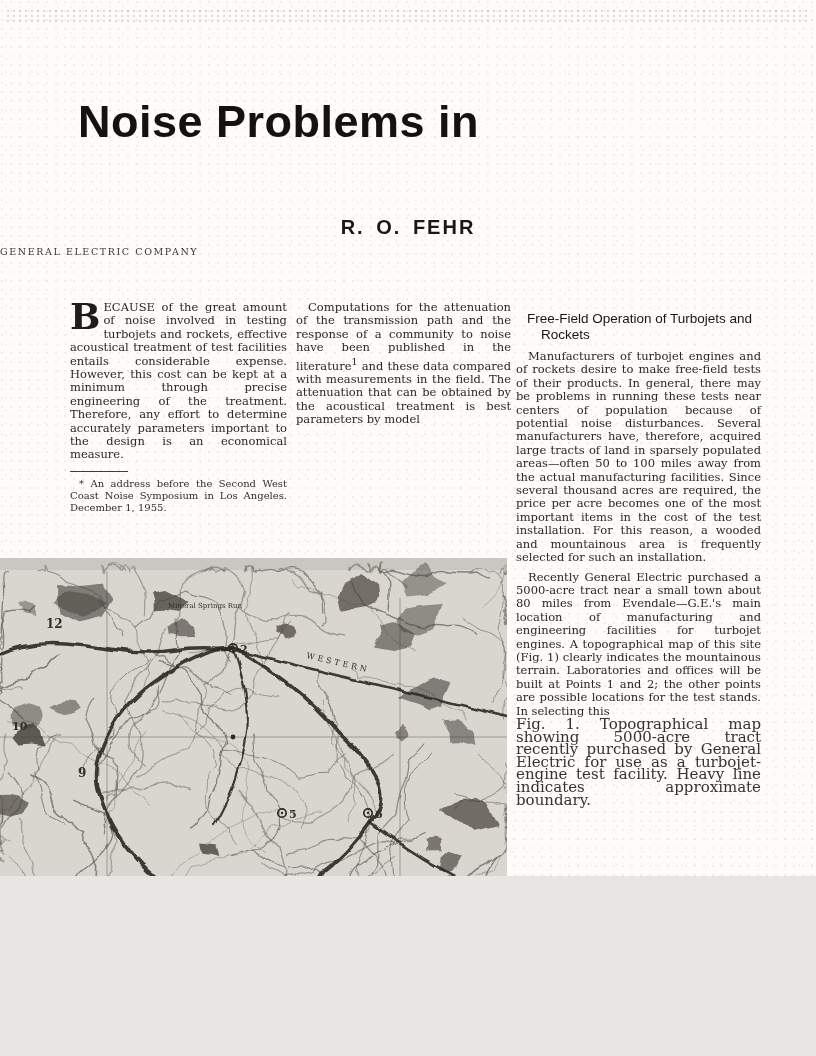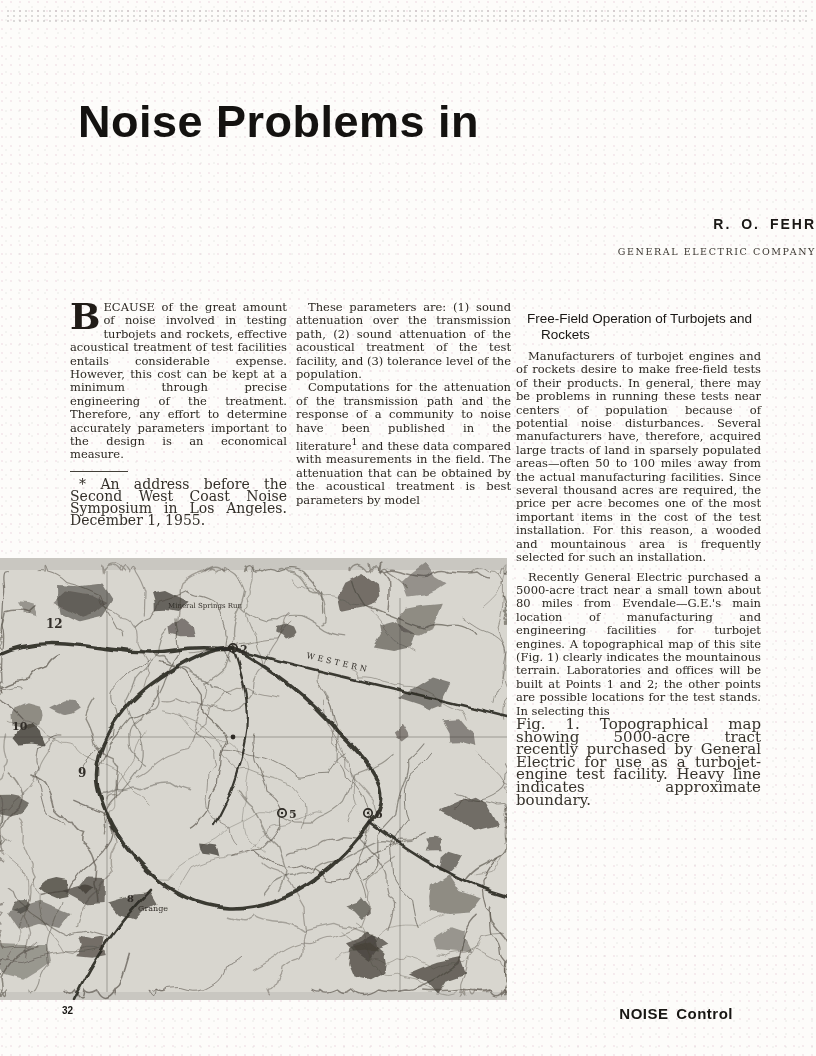--- a/index.html
+++ b/index.html
@@ -1,57 +1,57 @@
 <!DOCTYPE html>
 <html><head>
 <meta charset="utf-8">
 <style>
   html,body{margin:0;padding:0;background:#e8e6e2;}
   .page{
-    position:relative;width:816px;height:1056px;margin:0 auto;
+    position:relative;width:816px;height:876px;margin:0 auto;
     background:#fdfcfa;overflow:hidden;
     background-image:
       radial-gradient(circle at 2px 2px, rgba(214,160,185,.20) .7px, transparent 1.1px),
       radial-gradient(circle at 6px 7px, rgba(150,158,150,.13) .6px, transparent 1px);
     background-size:9px 9px,13px 13px;
     font-family:"DejaVu Serif",serif;color:#2a2620;
   }
   .top-band{
     position:absolute;left:6px;right:6px;top:9px;height:14px;opacity:.45;
     background-image:radial-gradient(circle at 2px 2px, rgba(120,115,118,.55) .8px, transparent 1.1px);
     background-size:6px 5px;
   }
   .title{
     position:absolute;left:78px;top:62px;width:700px;
     font-family:"Liberation Sans",sans-serif;font-weight:700;
     font-size:45px;line-height:60px;letter-spacing:.5px;color:#141210;
   }
   .title .line2{display:block;padding-left:54px;}
   .title sup{font-size:22px;vertical-align:18px;margin-left:2px;}
   .author{
-    position:absolute;left:0;top:216px;width:816px;text-align:right;
+    position:absolute;left:0;top:216px;width:816px;text-align:center;
     font-family:"Liberation Sans",sans-serif;font-weight:700;
-    font-size:14px;letter-spacing:2px;color:#1a1815;word-spacing:4px;
+    font-size:20px;letter-spacing:2px;color:#1a1815;word-spacing:4px;
   }
   .affil{
-    position:absolute;left:0;top:246px;width:816px;text-align:right;
+    position:absolute;left:0;top:246px;width:816px;text-align:left;
     font-size:9.5px;letter-spacing:1.6px;color:#3a362f;
   }
   .col{position:absolute;top:301px;font-size:11.5px;line-height:13.4px;text-align:justify;color:#2b2721;}
   .col p{margin:0;}
   .col p.ind{text-indent:12px;}
   .col1{left:70px;width:217px;}
   .col2{left:296px;width:215px;}
   .col3{left:516px;width:245px;}
   .dropcap{
     float:left;font-size:36px;line-height:27px;font-weight:700;
     padding:2px 3px 0 0;color:#201c17;
   }
   .fn-rule{border:0;border-top:1.2px solid #433f38;width:58px;margin:9px 0 6px 0;}
-  .footnote{font-size:14px;line-height:12px;text-align:justify;color:#332f29;}
+  .footnote{font-size:10px;line-height:12px;text-align:justify;color:#332f29;}
   .footnote .fnind{display:inline-block;width:9px;}
   .sec-head{
     font-family:"Liberation Sans",sans-serif;font-weight:400;
     font-size:13.5px;line-height:16px;color:#181613;
     margin:10px 0 7px 11px;padding-left:14px;text-indent:-14px;text-align:left;
   }
   .gap{height:6px;}
   .caption{font-size:15px;line-height:12.6px;text-align:justify;color:#37332c;margin-top:14px;}
   .figure-map{position:absolute;left:0;top:558px;width:507px;height:442px;}
   .figure-map svg{display:block;}
@@ -79,21 +79,20 @@
   <div class="author">R. O. FEHR</div>
   <div class="affil">GENERAL ELECTRIC COMPANY</div>
 
   <div class="col col1">
     <p><span class="dropcap">B</span><span>ECAUSE of the great amount of noise involved in testing turbojets and rockets, effective acoustical treatment of test facilities entails considerable expense. However, this cost can be kept at a minimum through precise engineering of the treatment. Therefore, any effort to determine accurately parameters important to the design is an economical measure.</span></p>
     <hr class="fn-rule">
     <p class="footnote"><span class="fnind"></span><span>*</span> <span>An address before the Second West Coast Noise Symposium in Los Angeles. December 1, 1955.</span></p>
   </div>
 
   <div class="col col2">
-    <p class="ind">These parameters are: (1) sound attenuation over the transmission path, (2) sound attenuation of the acoustical treatment of the test facility, and (3) tolerance level of the population.</p>
     <p class="ind"><span>Computations for the attenuation of the transmission path and the response of a community to noise have been published in the literature</span><sup>1</sup><span> and these data compared with measurements in the field. The attenuation that can be obtained by the acoustical treatment is best parameters by model</span></p>
   </div>
 
   <div class="col col3">
     <h2 class="sec-head">Free-Field Operation of Turbojets and Rockets</h2>
     <p class="ind">Manufacturers of turbojet engines and of rockets desire to make free-field tests of their products. In general, there may be problems in running these tests near centers of population because of potential noise disturbances. Several manufacturers have, therefore, acquired large tracts of land in sparsely populated areas—often 50 to 100 miles away from the actual manufacturing facilities. Since several thousand acres are required, the price per acre becomes one of the most important items in the cost of the test installation. For this reason, a wooded and mountainous area is frequently selected for such an installation.</p>
     <div class="gap"></div>
     <p class="ind">Recently General Electric purchased a 5000-acre tract near a small town about 80 miles from Evendale—G.E.'s main location of manufacturing and engineering facilities for turbojet engines. A topographical map of this site (Fig. 1) clearly indicates the mountainous terrain. Laboratories and offices will be built at Points 1 and 2; the other points are possible locations for the test stands. In selecting this</p>
     <p class="caption">Fig. 1. Topographical map showing 5000-acre tract recently purchased by General Electric for use as a turbojet-engine test facility. Heavy line indicates approximate boundary.</p>
   </div>

